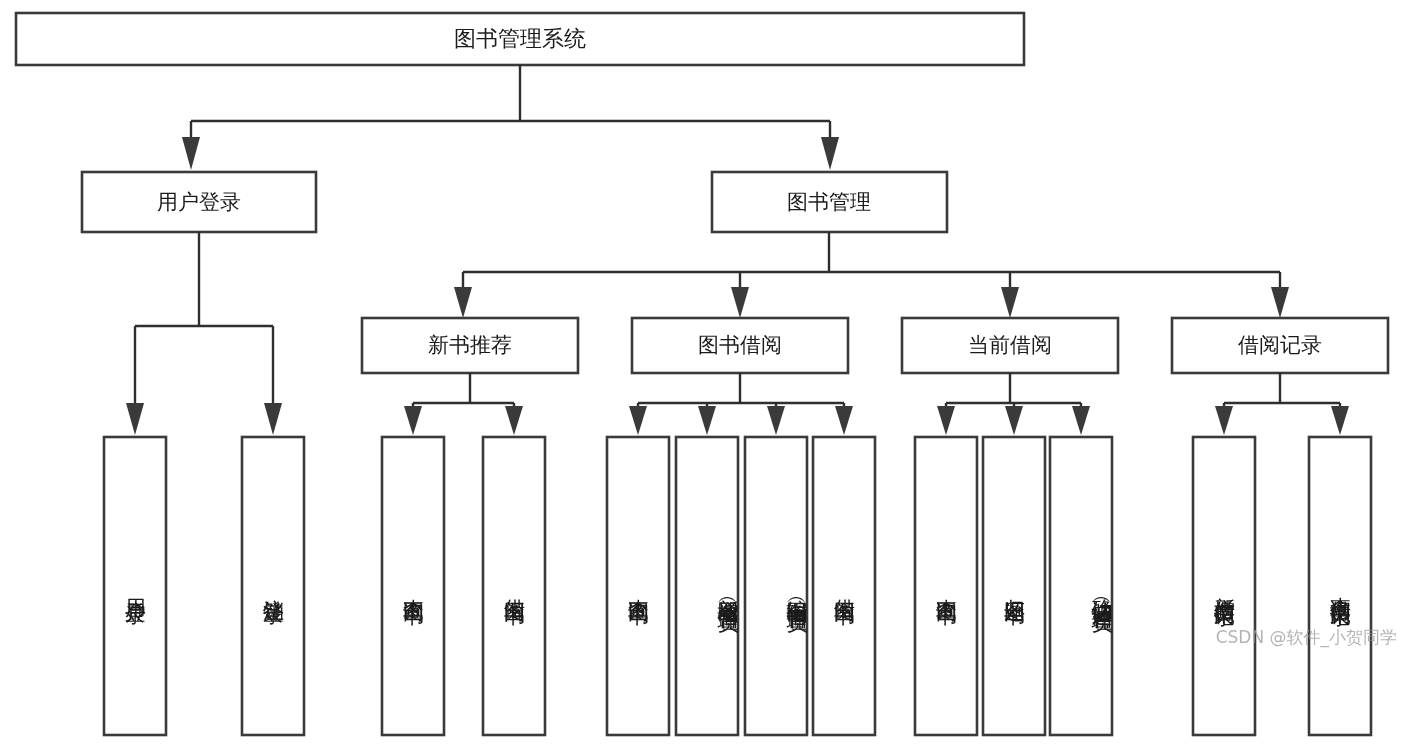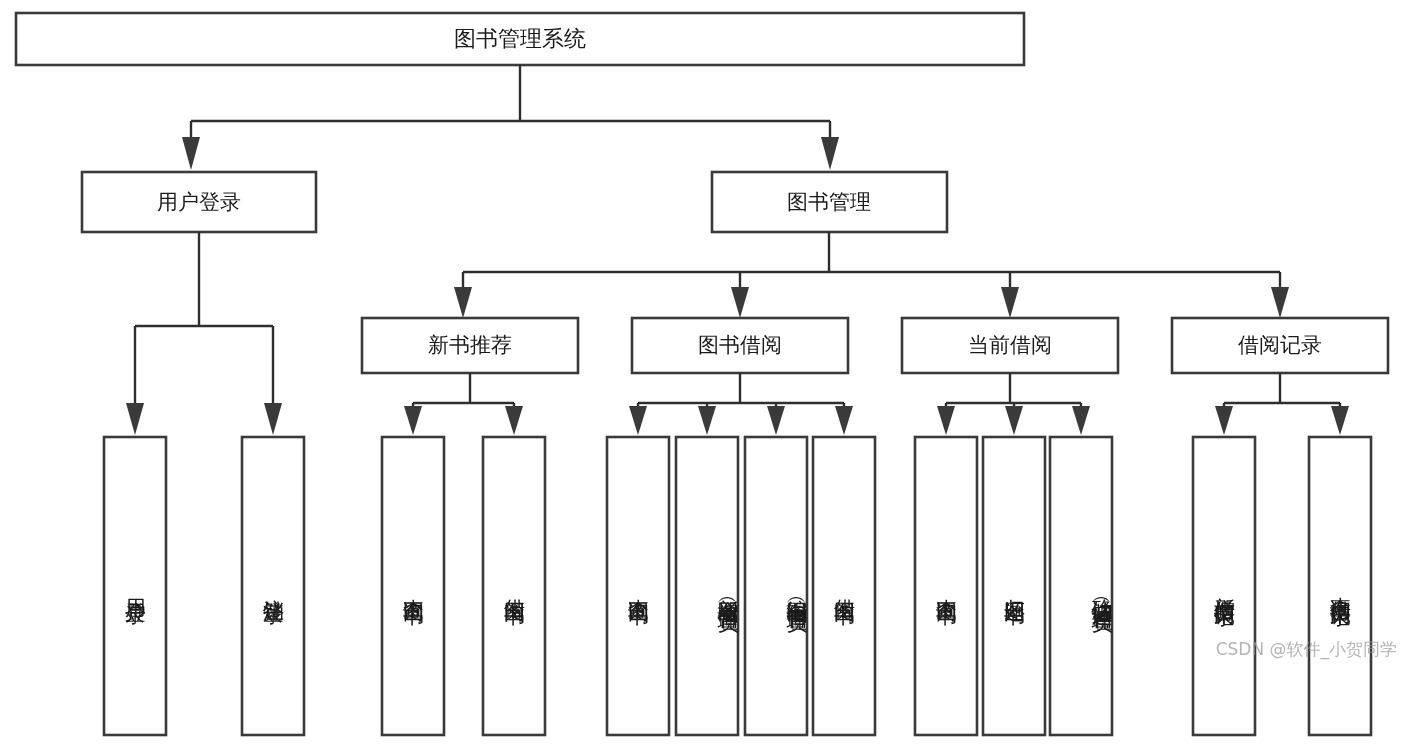--- a/index.html
+++ b/index.html
@@ -71,21 +71,21 @@
     display: flex;
     align-items: center;
     justify-content: center;
     white-space: nowrap;
     pointer-events: none;
     user-select: none;
   }
   .watermark {
     position: absolute;
     right: 8px;
-    bottom: 0;
+    bottom: 12px;
     font-family: "DejaVu Sans", "Liberation Sans", sans-serif;
     font-size: 17px;
     color: #9b9b9b;
     opacity: 0.75;
     white-space: nowrap;
     user-select: none;
   }
 </style>
 </head>
 <body>

